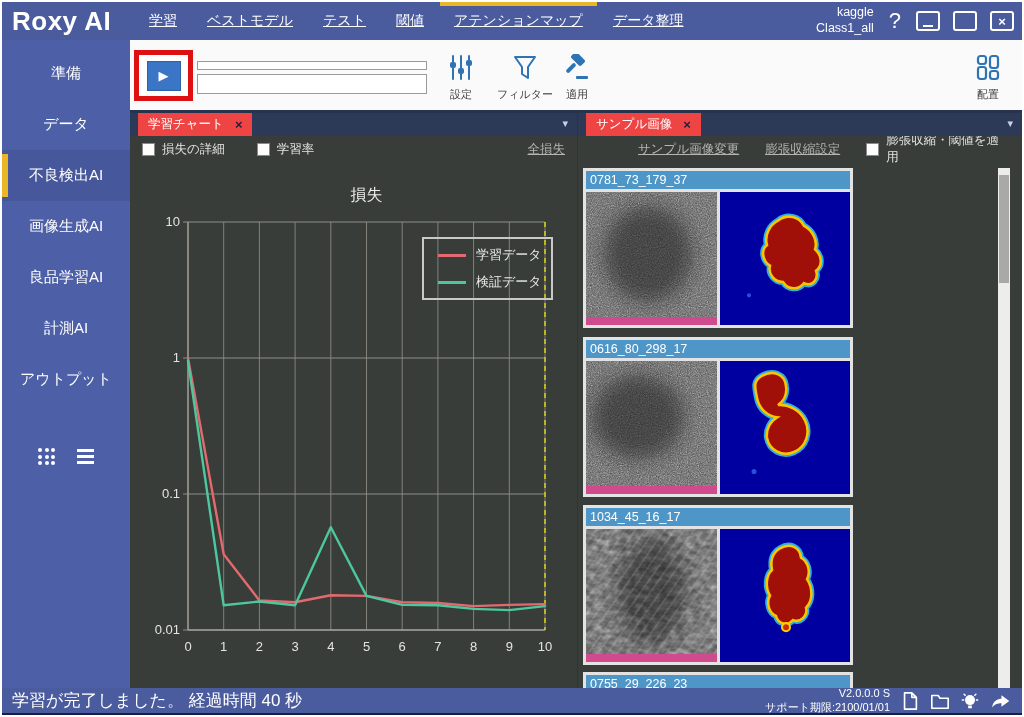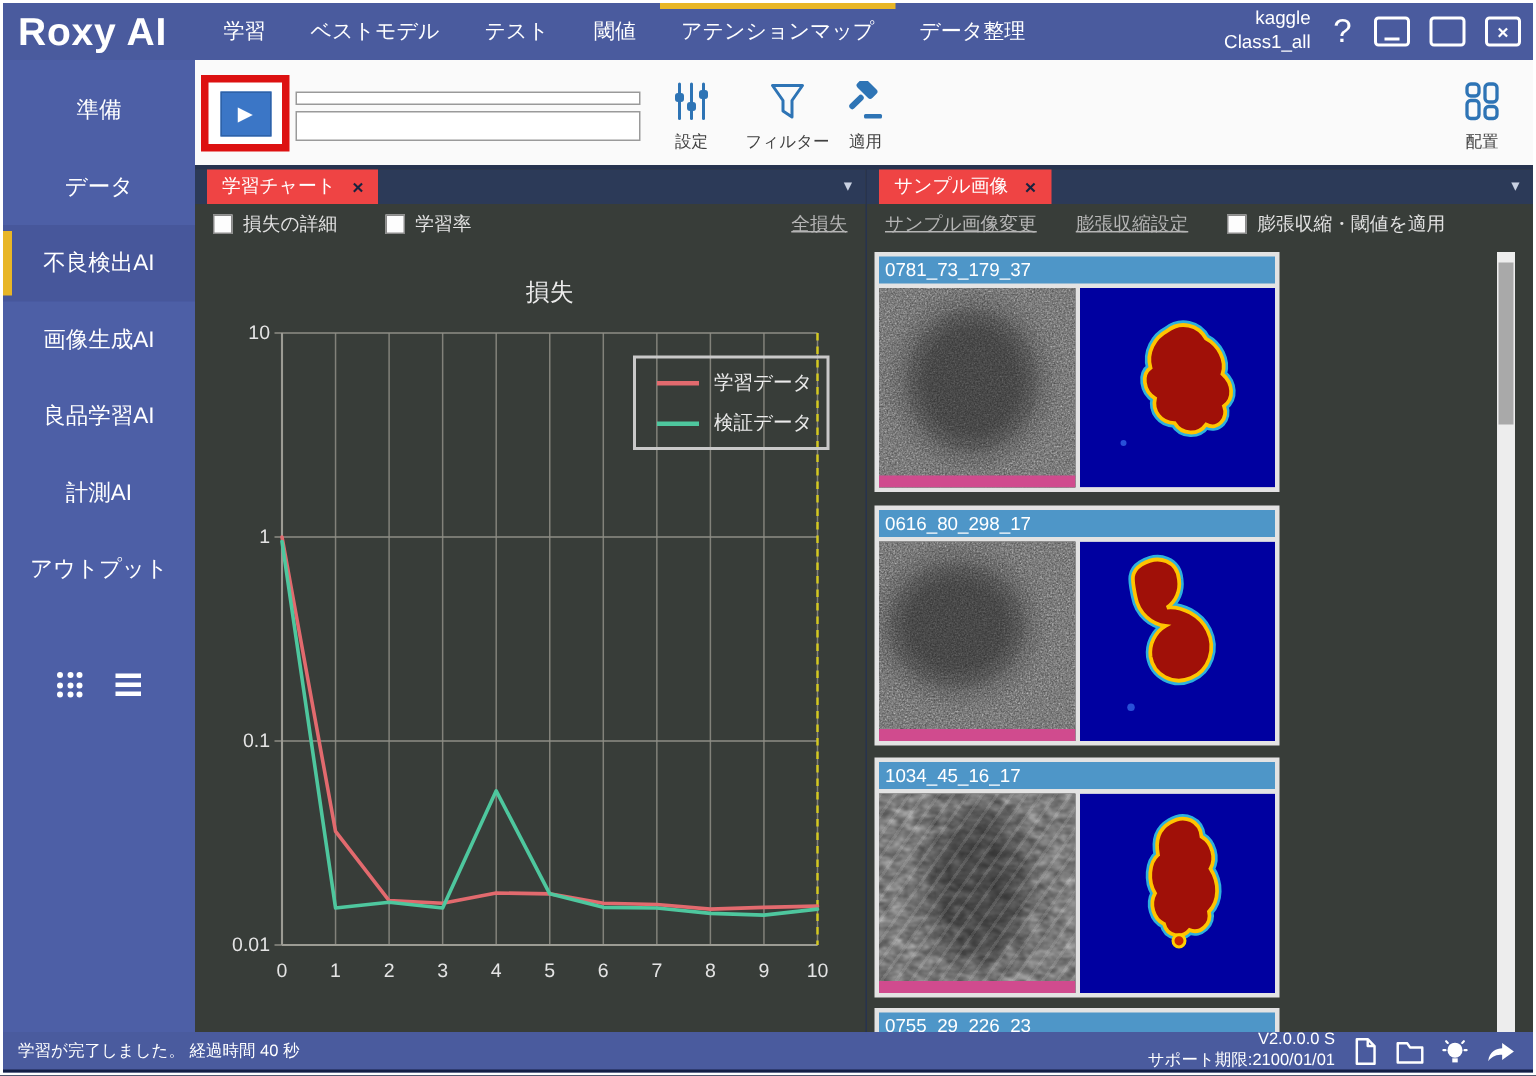--- a/index.html
+++ b/index.html
@@ -4,21 +4,21 @@
 <style>
   html,body{margin:0;padding:0;background:#0d1838;}
   #app{position:relative;width:1024px;height:717px;background:#27334f;border:2px solid #ffffff;
        box-sizing:border-box;overflow:hidden;
        font-family:"Liberation Sans","DejaVu Sans",sans-serif;color:#fff;
        -webkit-font-smoothing:antialiased;cursor:default;}
   
   .topbar{position:absolute;left:0;top:0;right:0;height:38px;background:#4a5b9e;display:flex;align-items:center;z-index:5;}
   .logo{width:122px;padding-left:10px;font-size:26px;font-weight:bold;letter-spacing:.5px;white-space:nowrap;}
   .nav-menu{display:flex;height:38px;}
-  .nav-item{position:relative;display:flex;align-items:center;padding:0 15px;font-size:14px;color:#fff;white-space:nowrap;}
+  .nav-item{position:relative;display:flex;align-items:center;padding:0 15px;font-size:14px;color:#fff;white-space:nowrap;text-decoration:underline;}
   .nav-ind{position:absolute;left:1px;right:1px;top:0;height:4px;background:#e8b626;}
   .top-right{margin-left:auto;display:flex;align-items:center;gap:13px;padding-right:8px;}
   .project{font-size:12.5px;text-align:right;line-height:1.25;}
   .help{font-size:22px;padding:0 2px;}
   .winbtn{width:24px;height:20px;border:2px solid #fff;border-radius:3px;display:flex;align-items:center;justify-content:center;box-sizing:border-box;}
   .minline{width:10px;height:2px;background:#fff;margin-top:9px;}
   .xglyph{font-size:13px;font-weight:bold;line-height:1;}
   
   .sidebar{position:absolute;left:0;top:38px;width:128px;bottom:25px;background:#4d5fa6;}
   .side-item{position:relative;height:51px;display:flex;align-items:center;justify-content:center;font-size:15px;color:#fff;}
@@ -63,21 +63,21 @@
   .gray-img{position:relative;width:131px;height:133px;background:#484848;overflow:hidden;flex:none;}
   .heat-img{position:relative;width:130px;height:133px;overflow:hidden;flex:none;}
   .stripes{position:absolute;left:0;top:0;right:0;bottom:0;
            background:repeating-linear-gradient(125deg,rgba(255,255,255,.10) 0 2px,rgba(0,0,0,0) 2px 8px);}
   .pink-bar{position:absolute;left:0;bottom:0;width:100%;height:8px;background:#d04b8e;}
   .vscroll{position:absolute;left:420px;top:55px;bottom:2px;width:12px;background:#ededed;}
   .vthumb{position:absolute;left:1px;top:7px;width:10px;height:108px;background:#a9a9a9;}
   
   .statusbar{position:absolute;left:0;right:0;bottom:0;height:25px;background:#4a5b9e;border-bottom:2px solid #141f45;
              box-sizing:content-box;display:flex;align-items:center;}
-  .status-msg{font-size:11px;padding-left:10px;white-space:nowrap;}
+  .status-msg{font-size:17px;padding-left:10px;white-space:nowrap;}
   .status-right{margin-left:auto;display:flex;align-items:center;gap:10px;padding-right:12px;}
   .version{font-size:11px;line-height:1.2;text-align:right;white-space:nowrap;}
   .sicon{width:20px;height:20px;display:block;}
 </style>
 </head>
 <body>
 
 <div id="app">
 
   <div class="topbar">
@@ -284,21 +284,21 @@
 
   <div class="panel" style="left:576px;width:444px;">
     <div class="panel-strip">
       <div class="tab">
         <span>サンプル画像</span>
         <span class="tab-close">×</span>
       </div>
       <span class="strip-chevron">▾</span>
     </div>
     <div class="options-row">
-      <span class="link" style="margin-right:26px;">サンプル画像変更</span>
+      <span class="link" style="margin-right:26px;margin-left:48px;">サンプル画像変更</span>
       <span class="link" style="margin-right:26px;">膨張収縮設定</span>
       <span class="checkbox"></span>
       <span>膨張収縮・閾値を適用</span>
     </div>
     <div class="cards" id="cards">
         <div class="card" style="top: 6px;">
           <div class="card-header">0781_73_179_37</div>
           <div class="card-row">
             <div class="gray-img"><svg width="131" height="133">
                 <defs>

